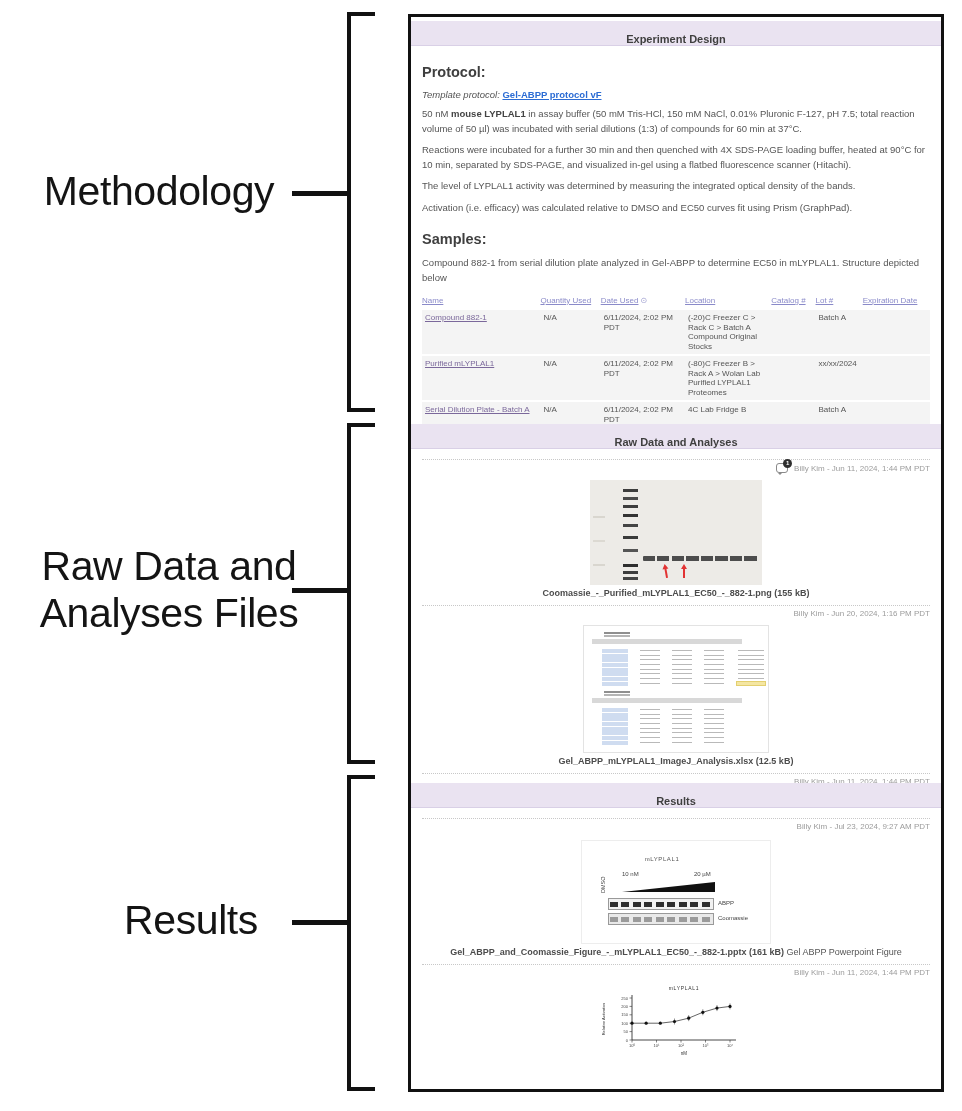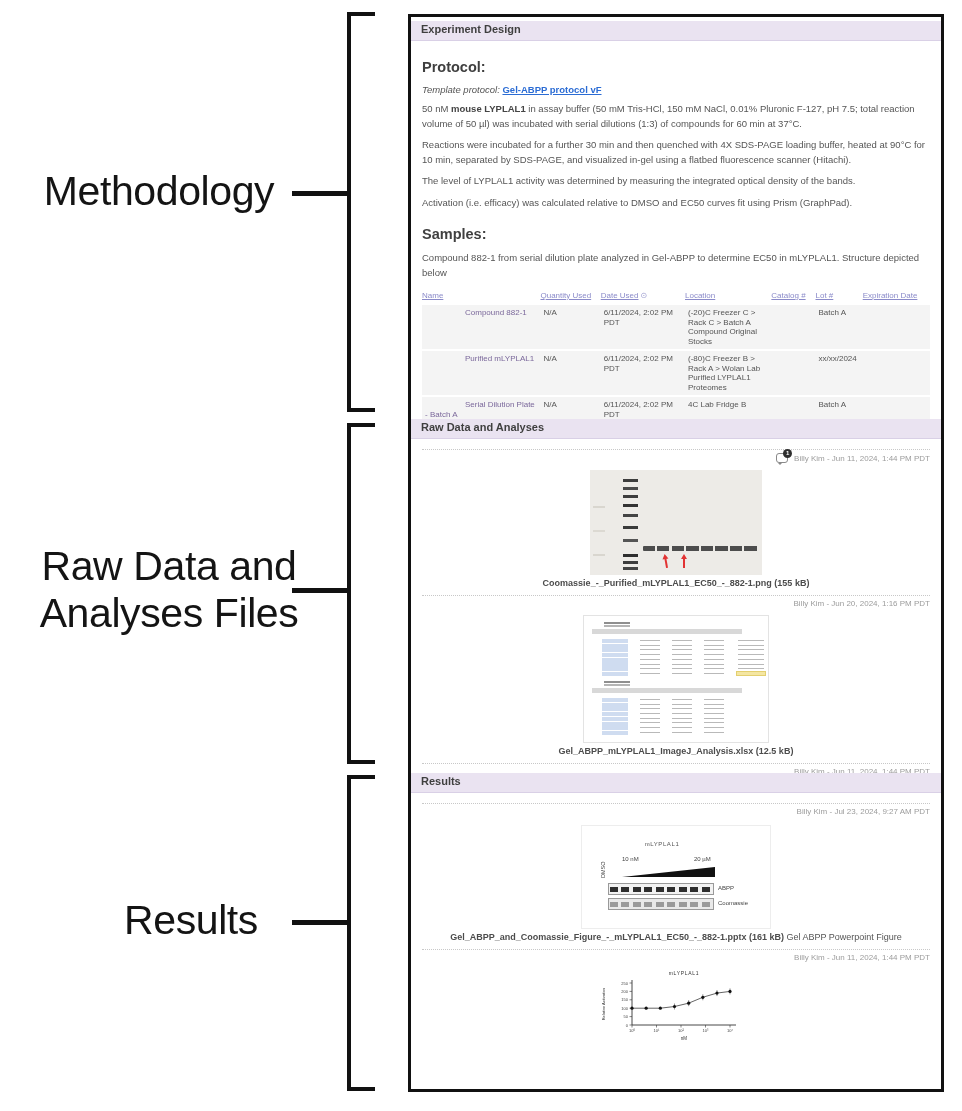--- a/index.html
+++ b/index.html
@@ -17,21 +17,21 @@
   #bracket-1 { top:12px;  height:400px; }
   #bracket-2 { top:423px; height:341px; }
   #bracket-3 { top:775px; height:316px; }
   .connector { position:absolute; height:4.5px; background:#111; left:292px; width:56px; }
   #conn-1 { top:191px; } #conn-2 { top:588px; } #conn-3 { top:920px; }
 
   
   .doc { position:absolute; left:408px; top:14px; width:536px; height:1078px;
          border:3px solid #111; background:#fff; overflow:hidden; }
   .sec-header { background:#eae3f1; border-bottom:1px solid #d9d0e6; color:#3f3f3f;
-                font-weight:bold; font-size:11px; padding:2px 10px; height:20px; }
+                font-weight:bold; font-size:11px; padding:12px 10px; height:20px;text-align:center; }
   #header-ed { margin-top:4px; }
   .doc-body { padding:8px 11px; position:relative; overflow:hidden; }
   #body-ed  { height:378px; }
   #body-rd  { height:334px; }
   #body-res { height:364px; }
 
   .big-h { font-size:14.5px; font-weight:bold; color:#3f3f3f; margin:10px 0 9px; }
   .samples-h { margin-top:16px; }
   .tmpl { font-size:9.5px; color:#555; }
   .tmpl .lbl { font-style:italic; }
@@ -39,21 +39,21 @@
   .para { font-size:9.5px; color:#555; line-height:14.5px; margin:7px 0; }
   .para b { color:#444; }
 
   
   .smpl-table { width:100%; border-collapse:separate; border-spacing:0 2px; font-size:8px; color:#555; margin-top:6px; table-layout:fixed; }
   .smpl-table th { text-align:left; font-weight:normal; padding:2px 4px 3px 0; }
   .smpl-table th a { color:#8a8ac9; text-decoration:underline; cursor:pointer; }
   .smpl-table th .info { color:#9a9ace; font-size:8px; margin-left:2px; }
   .smpl-table tbody tr { background:#f4f4f4; }
   .smpl-table td { padding:3px 5px 3px 3px; vertical-align:top; line-height:9.5px; }
-  .smpl-table td:first-child a { color:#7b689b; cursor:pointer;margin-left:40px; }
+  .smpl-table td:first-child a { color:#7b689b; text-decoration:underline; cursor:pointer; }
 
   
   .stamp { border-top:1px dotted #c8c8c8; text-align:right; font-size:8px; color:#9c9c9c;
            padding:3px 0 3px; margin-top:6px; }
   .bubble { display:inline-block; position:relative; width:12px; height:10px; border:1px solid #8a8a8a;
             border-radius:3px; margin-right:6px; vertical-align:-2px; background:#fff; }
   .bubble::after { content:""; position:absolute; left:1px; bottom:-5px; border:2.5px solid transparent; border-top-color:#8a8a8a; }
   .badge { position:absolute; top:-5px; right:-5px; width:9px; height:9px; border-radius:50%;
            background:#2f2f2f; color:#fff; font-size:6px; line-height:9px; text-align:center; font-weight:bold; }
 

